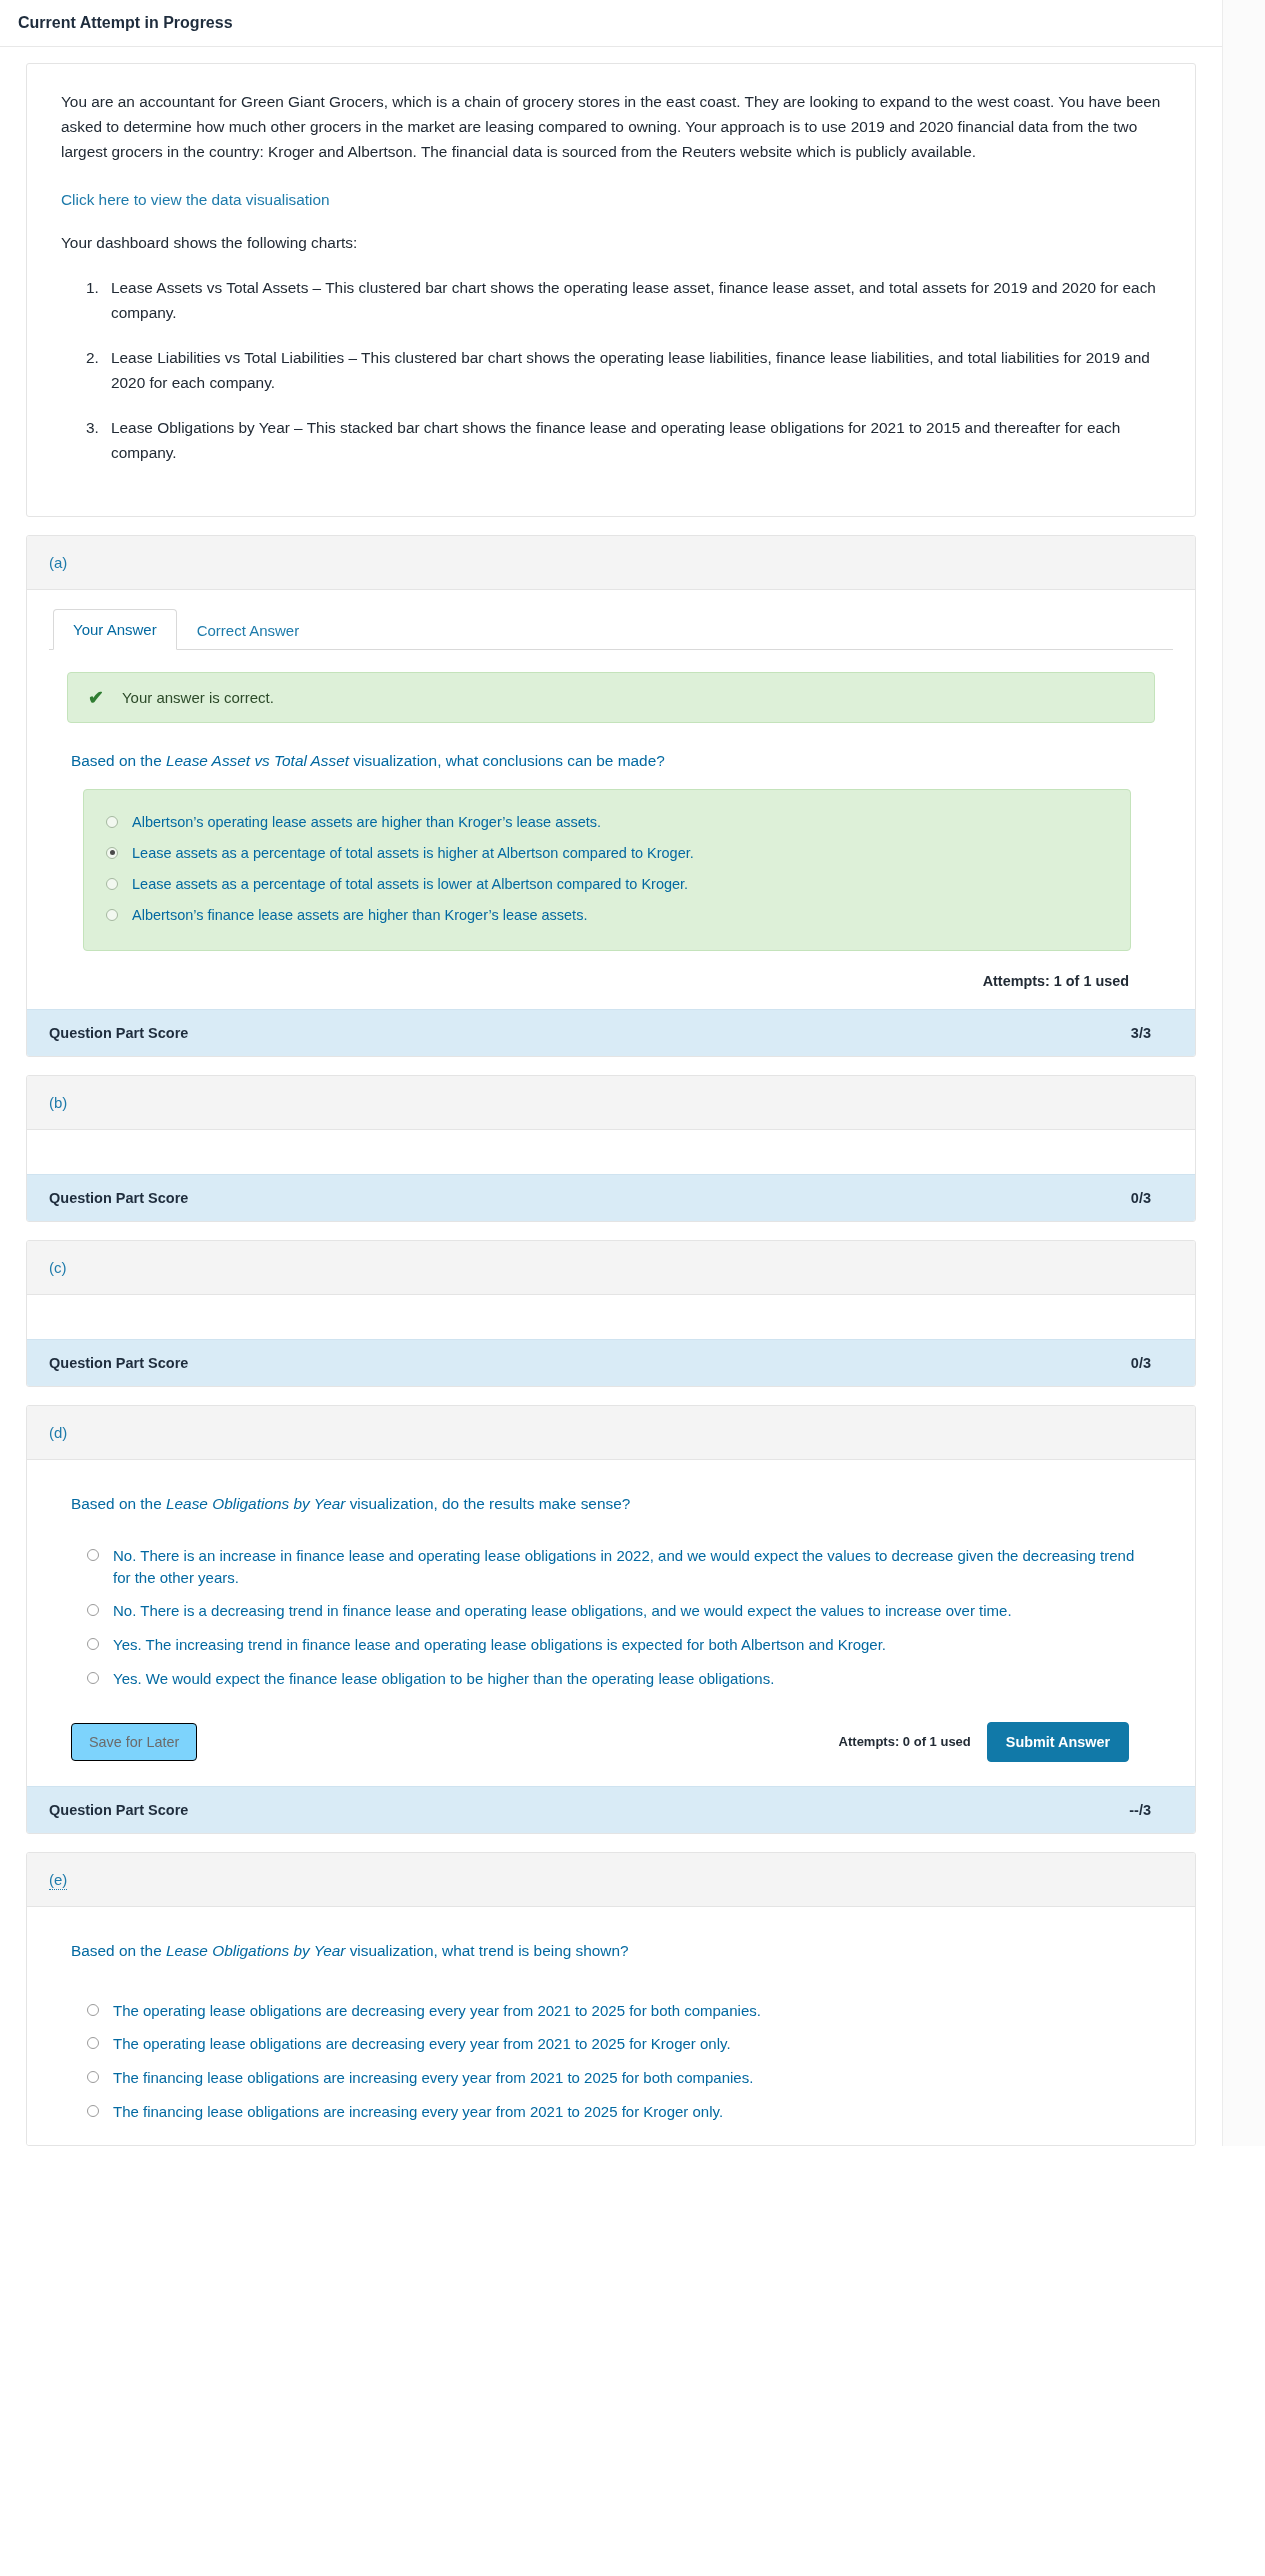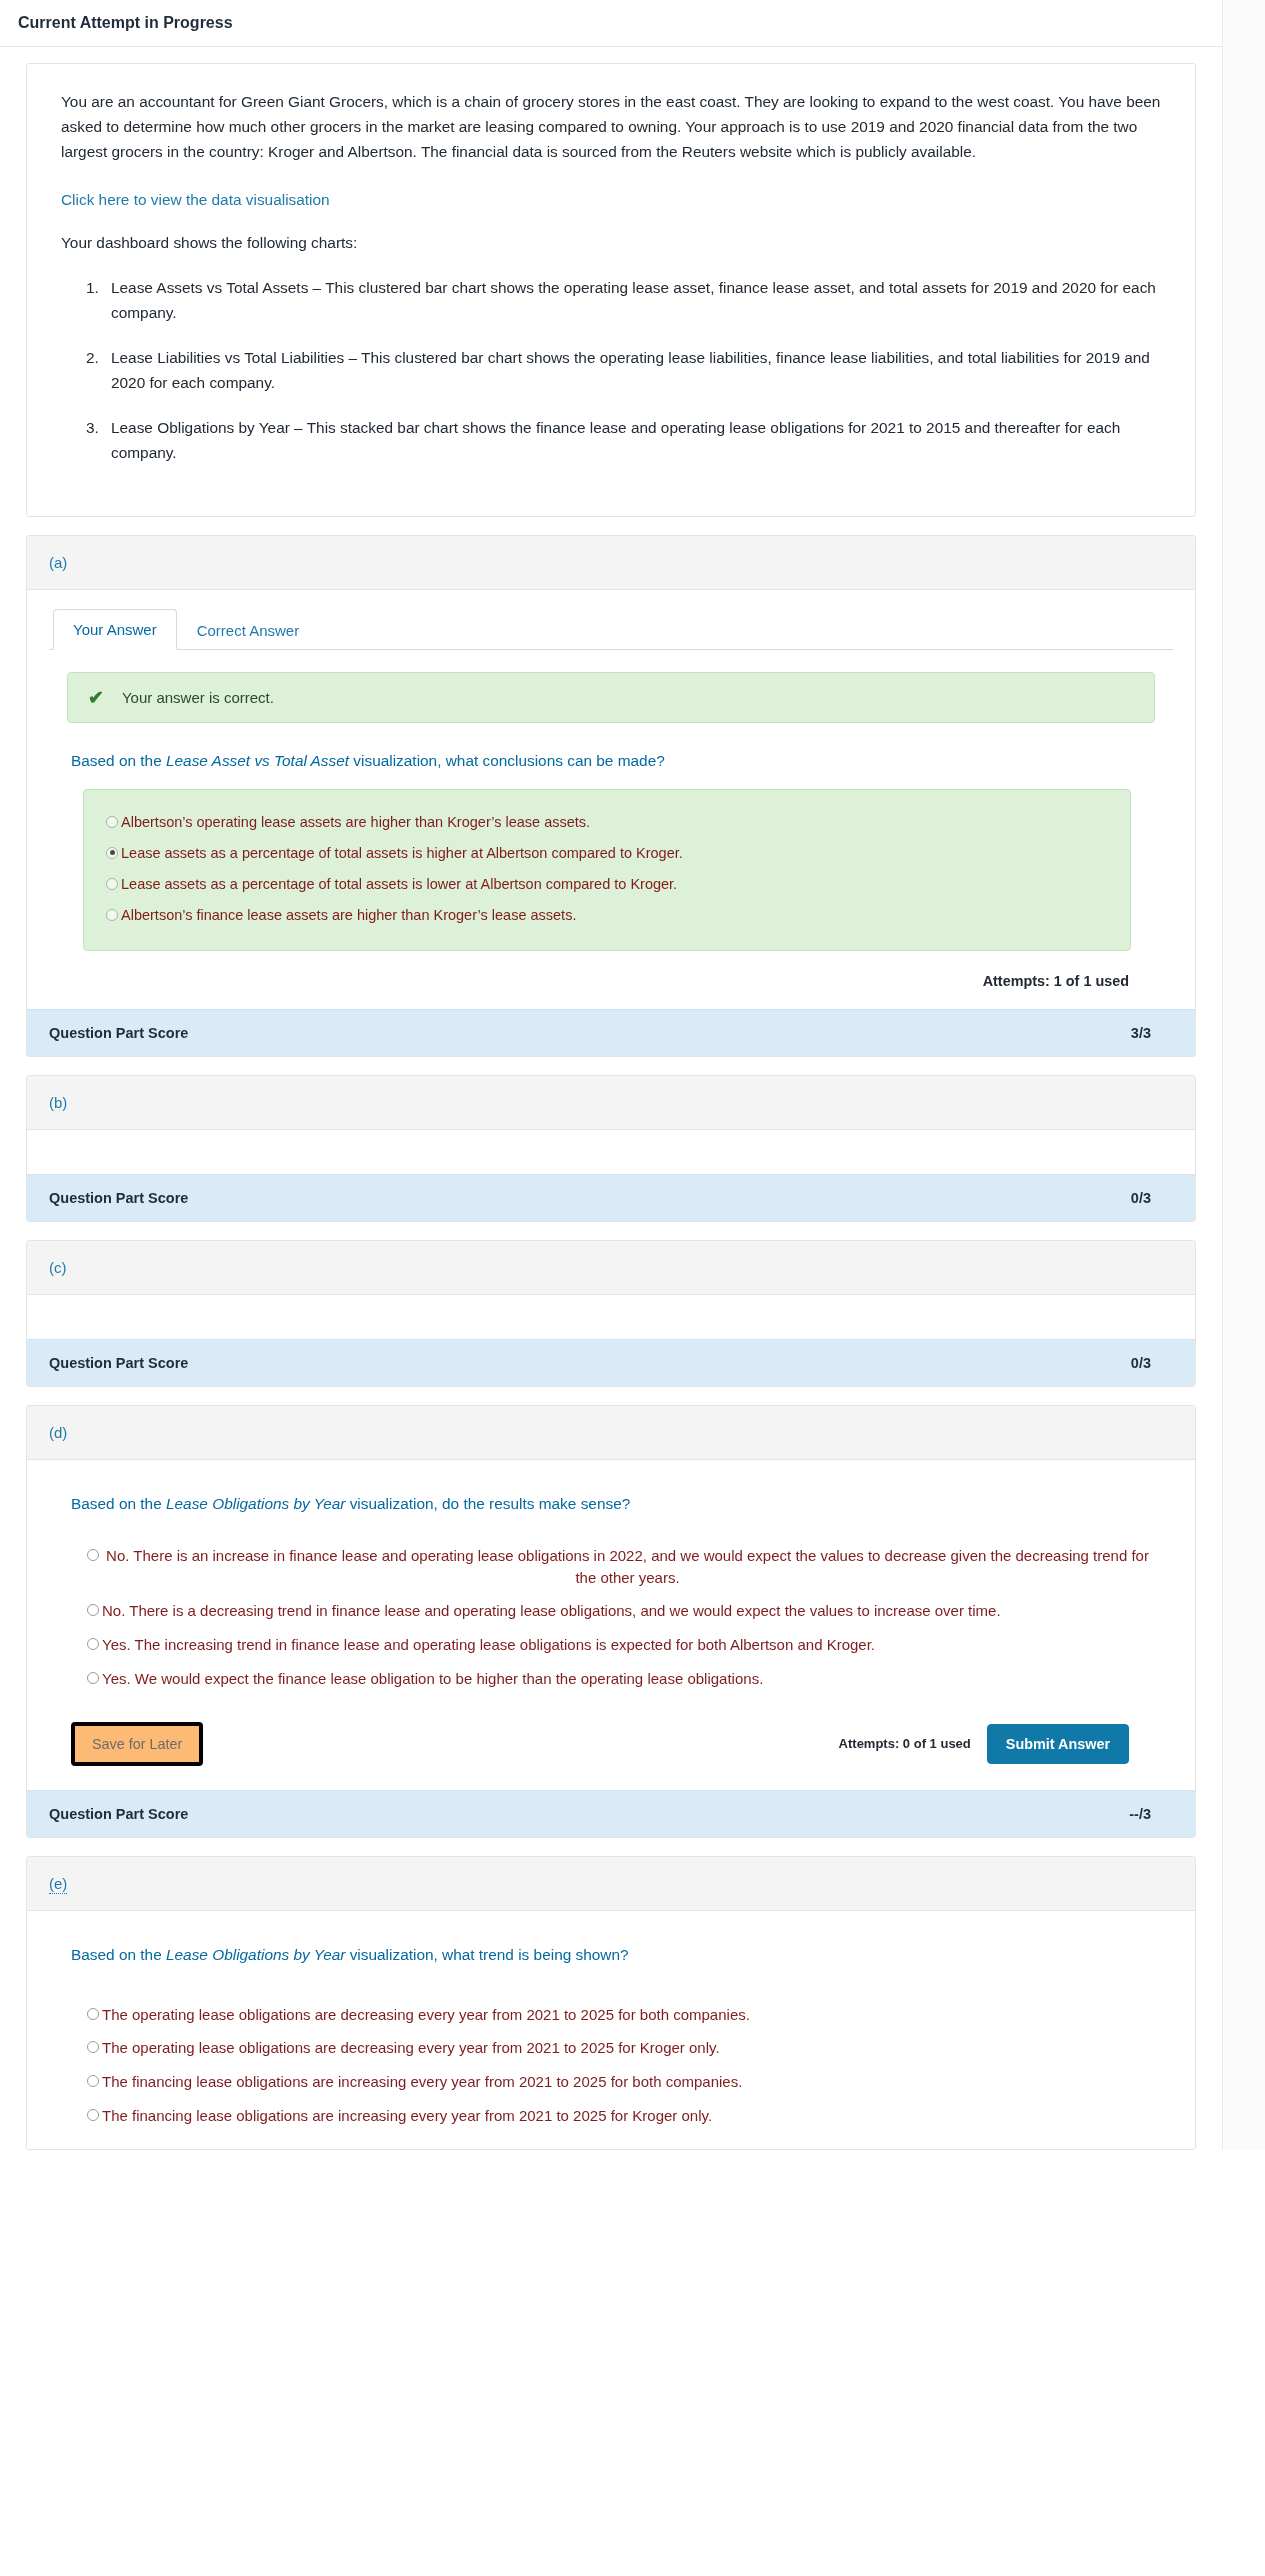--- a/index.html
+++ b/index.html
@@ -174,27 +174,26 @@
     margin-right: 42px;
   }
   .options.plain {
     margin-left: 38px;
     margin-right: 20px;
     padding: 4px 0 0 0;
   }
   .opt {
     display: flex;
     align-items: flex-start;
-    gap: 3px;
+    gap: 14px;
     font-size: 14.5px;
     line-height: 1.45;
-    color: #7f1d1d;
+    color: #0369a1;
     padding: 5px 0;
     cursor: pointer;
-    text-align: center;
   }
   .options.plain .opt { padding: 6px 0; font-size: 15px; }
   .radio {
     flex: 0 0 auto;
     width: 12px; height: 12px;
     border-radius: 50%;
     border: 1px solid #9a9a9a;
     background: #ffffff;
     margin-top: 4px;
     position: relative;
@@ -218,22 +217,22 @@
     font-size: 14.4px;
     font-weight: bold;
     color: #222b35;
   }
   .action-row {
     display: flex;
     align-items: center;
     padding: 26px 44px 24px 22px;
   }
   .btn-save {
-    background: #fdba74;
-    border: 4px solid #000000;
+    background: #7dd3fc;
+    border: 1px solid #000000;
     border-radius: 4px;
     padding: 10px 17px;
     font-size: 14.4px;
     color: #6b6b6b;
     cursor: pointer;
     font-family: "Liberation Sans", sans-serif;
   }
   .spacer { flex: 1; }
   .attempts-inline {
     font-size: 13px;

